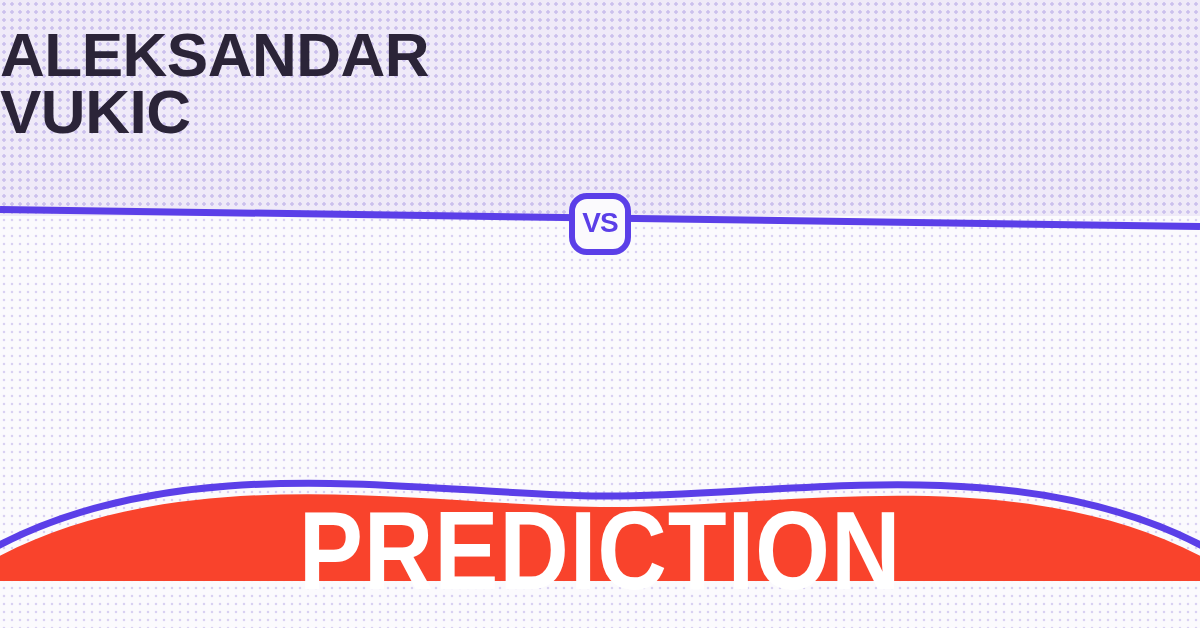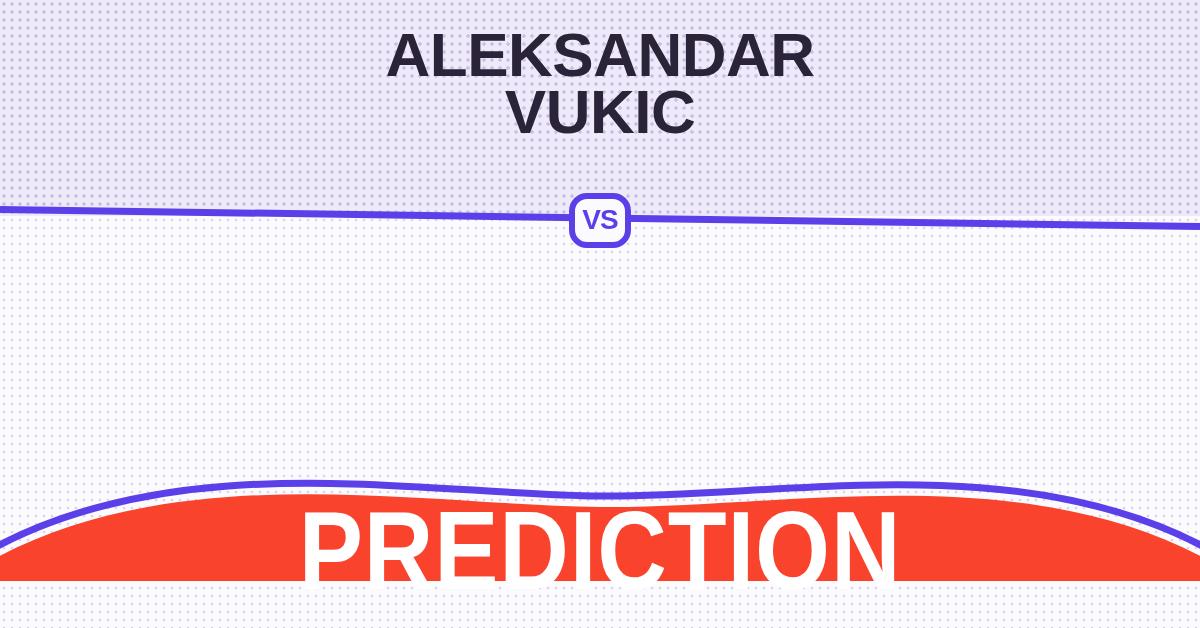--- a/index.html
+++ b/index.html
@@ -75,21 +75,20 @@
     height: 260px;
     pointer-events: none;
   }
 
   
 
   .name-block {
     position: absolute;
     left: 0;
     width: 100%;
-    text-align: center;
     color: #2B2438;
     font-weight: 700;
     letter-spacing: -0.5px;
     line-height: 0.92;
     text-transform: uppercase;
     white-space: pre-line;
   }
 
   .name-top {
     top: 26px;
@@ -101,21 +100,21 @@
     font-size: 62px;
   }
 
   
 
   .vs-badge {
     position: absolute;
     left: 569px;
     top: 193px;
     width: 62px;
-    height: 55px;
+    height: 62px;
     box-sizing: border-box;
     border: 6px solid #5B3FE8;
     border-radius: 18px;
     background: #FBFAFD;
     display: flex;
     align-items: center;
     justify-content: center;
     z-index: 6;
   }
 

